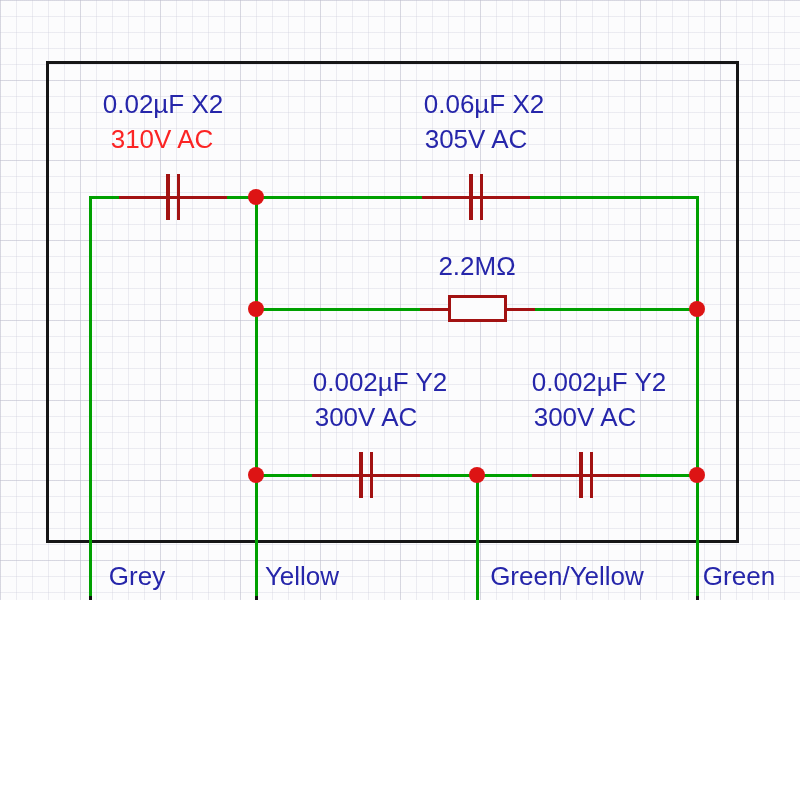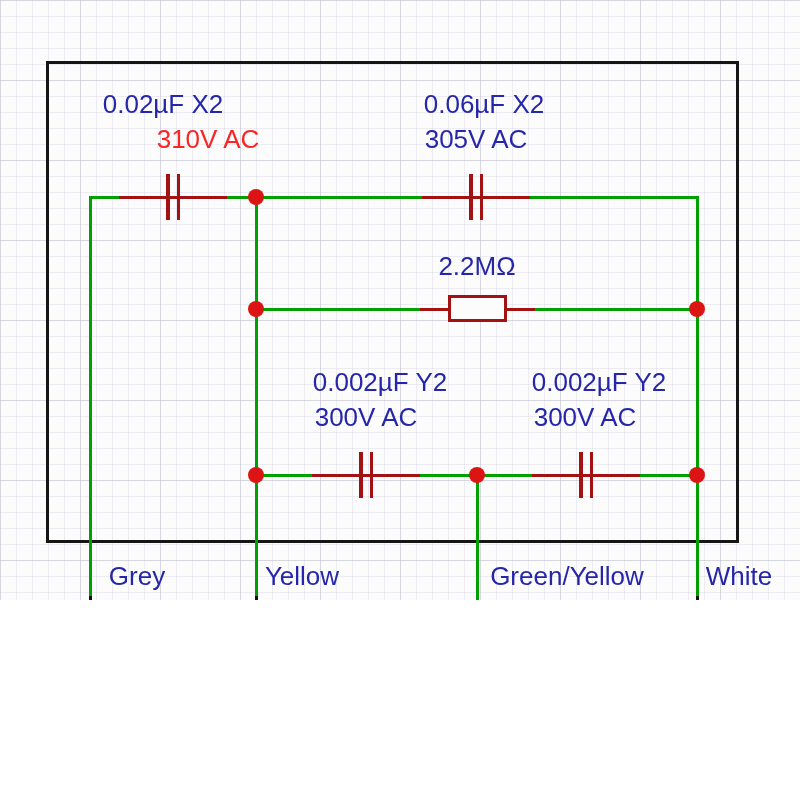--- a/index.html
+++ b/index.html
@@ -31,21 +31,21 @@
   .res{position:absolute;left:420px;top:295px;width:115px;height:27px;}
   .res .lead{position:absolute;left:0;top:12.5px;width:115px;height:3px;background:var(--component-dark-red,#a21212);}
   .res .body{position:absolute;left:28px;top:0;width:59px;height:27px;box-sizing:border-box;
     border:3px solid var(--component-dark-red,#a21212);background:#fcfcfd;}
   .dot{position:absolute;width:16px;height:16px;border-radius:50%;background:var(--junction-red,#dd1414);}
   .terminal{position:absolute;width:29px;height:56px;box-sizing:border-box;
     border:3px solid var(--component-dark-red,#a21212);border-radius:9px;}
   .gbar{position:absolute;height:3.5px;background:var(--wire-black,#111);}
   .lbl{position:absolute;transform:translateX(-50%);white-space:nowrap;
     font-size:26px;line-height:1;color:var(--label-blue,#2626aa);}
-  .lbl.red{color:var(--warning-red,#fb2424);margin-left:46px;}
+  .lbl.red{color:var(--warning-red,#fb2424);}
   .lbl.gnd{font-family:"Liberation Serif",serif;font-size:30px;color:#141414;}
 </style>
 </head>
 <body>
 
 <div class="stage">
 
   <div class="enclosure"></div>
 
   <div class="wire-h" style="left:88.5px;top:195.5px;width:610px;"></div>
@@ -107,16 +107,16 @@
   <div class="lbl" style="left:484px;top:91px;">0.06µF X2</div>
   <div class="lbl" style="left:476px;top:126px;text-align:right;">305V AC</div>
   <div class="lbl" style="left:477px;top:253px;">2.2MΩ</div>
   <div class="lbl" style="left:380px;top:369px;">0.002µF Y2</div>
   <div class="lbl" style="left:366px;top:404px;">300V AC</div>
   <div class="lbl" style="left:599px;top:369px;">0.002µF Y2</div>
   <div class="lbl" style="left:585px;top:404px;">300V AC</div>
   <div class="lbl" style="left:137px;top:563px;">Grey</div>
   <div class="lbl" style="left:302px;top:563px;">Yellow</div>
   <div class="lbl" style="left:567px;top:563px;">Green/Yellow</div>
-  <div class="lbl" style="left:739px;top:563px;">White</div>
+  <div class="lbl" style="left:739px;top:563px;">Green</div>
   <div class="lbl gnd" style="left:480px;top:682px;">GND</div>
 
 </div>
 
 </body></html>

